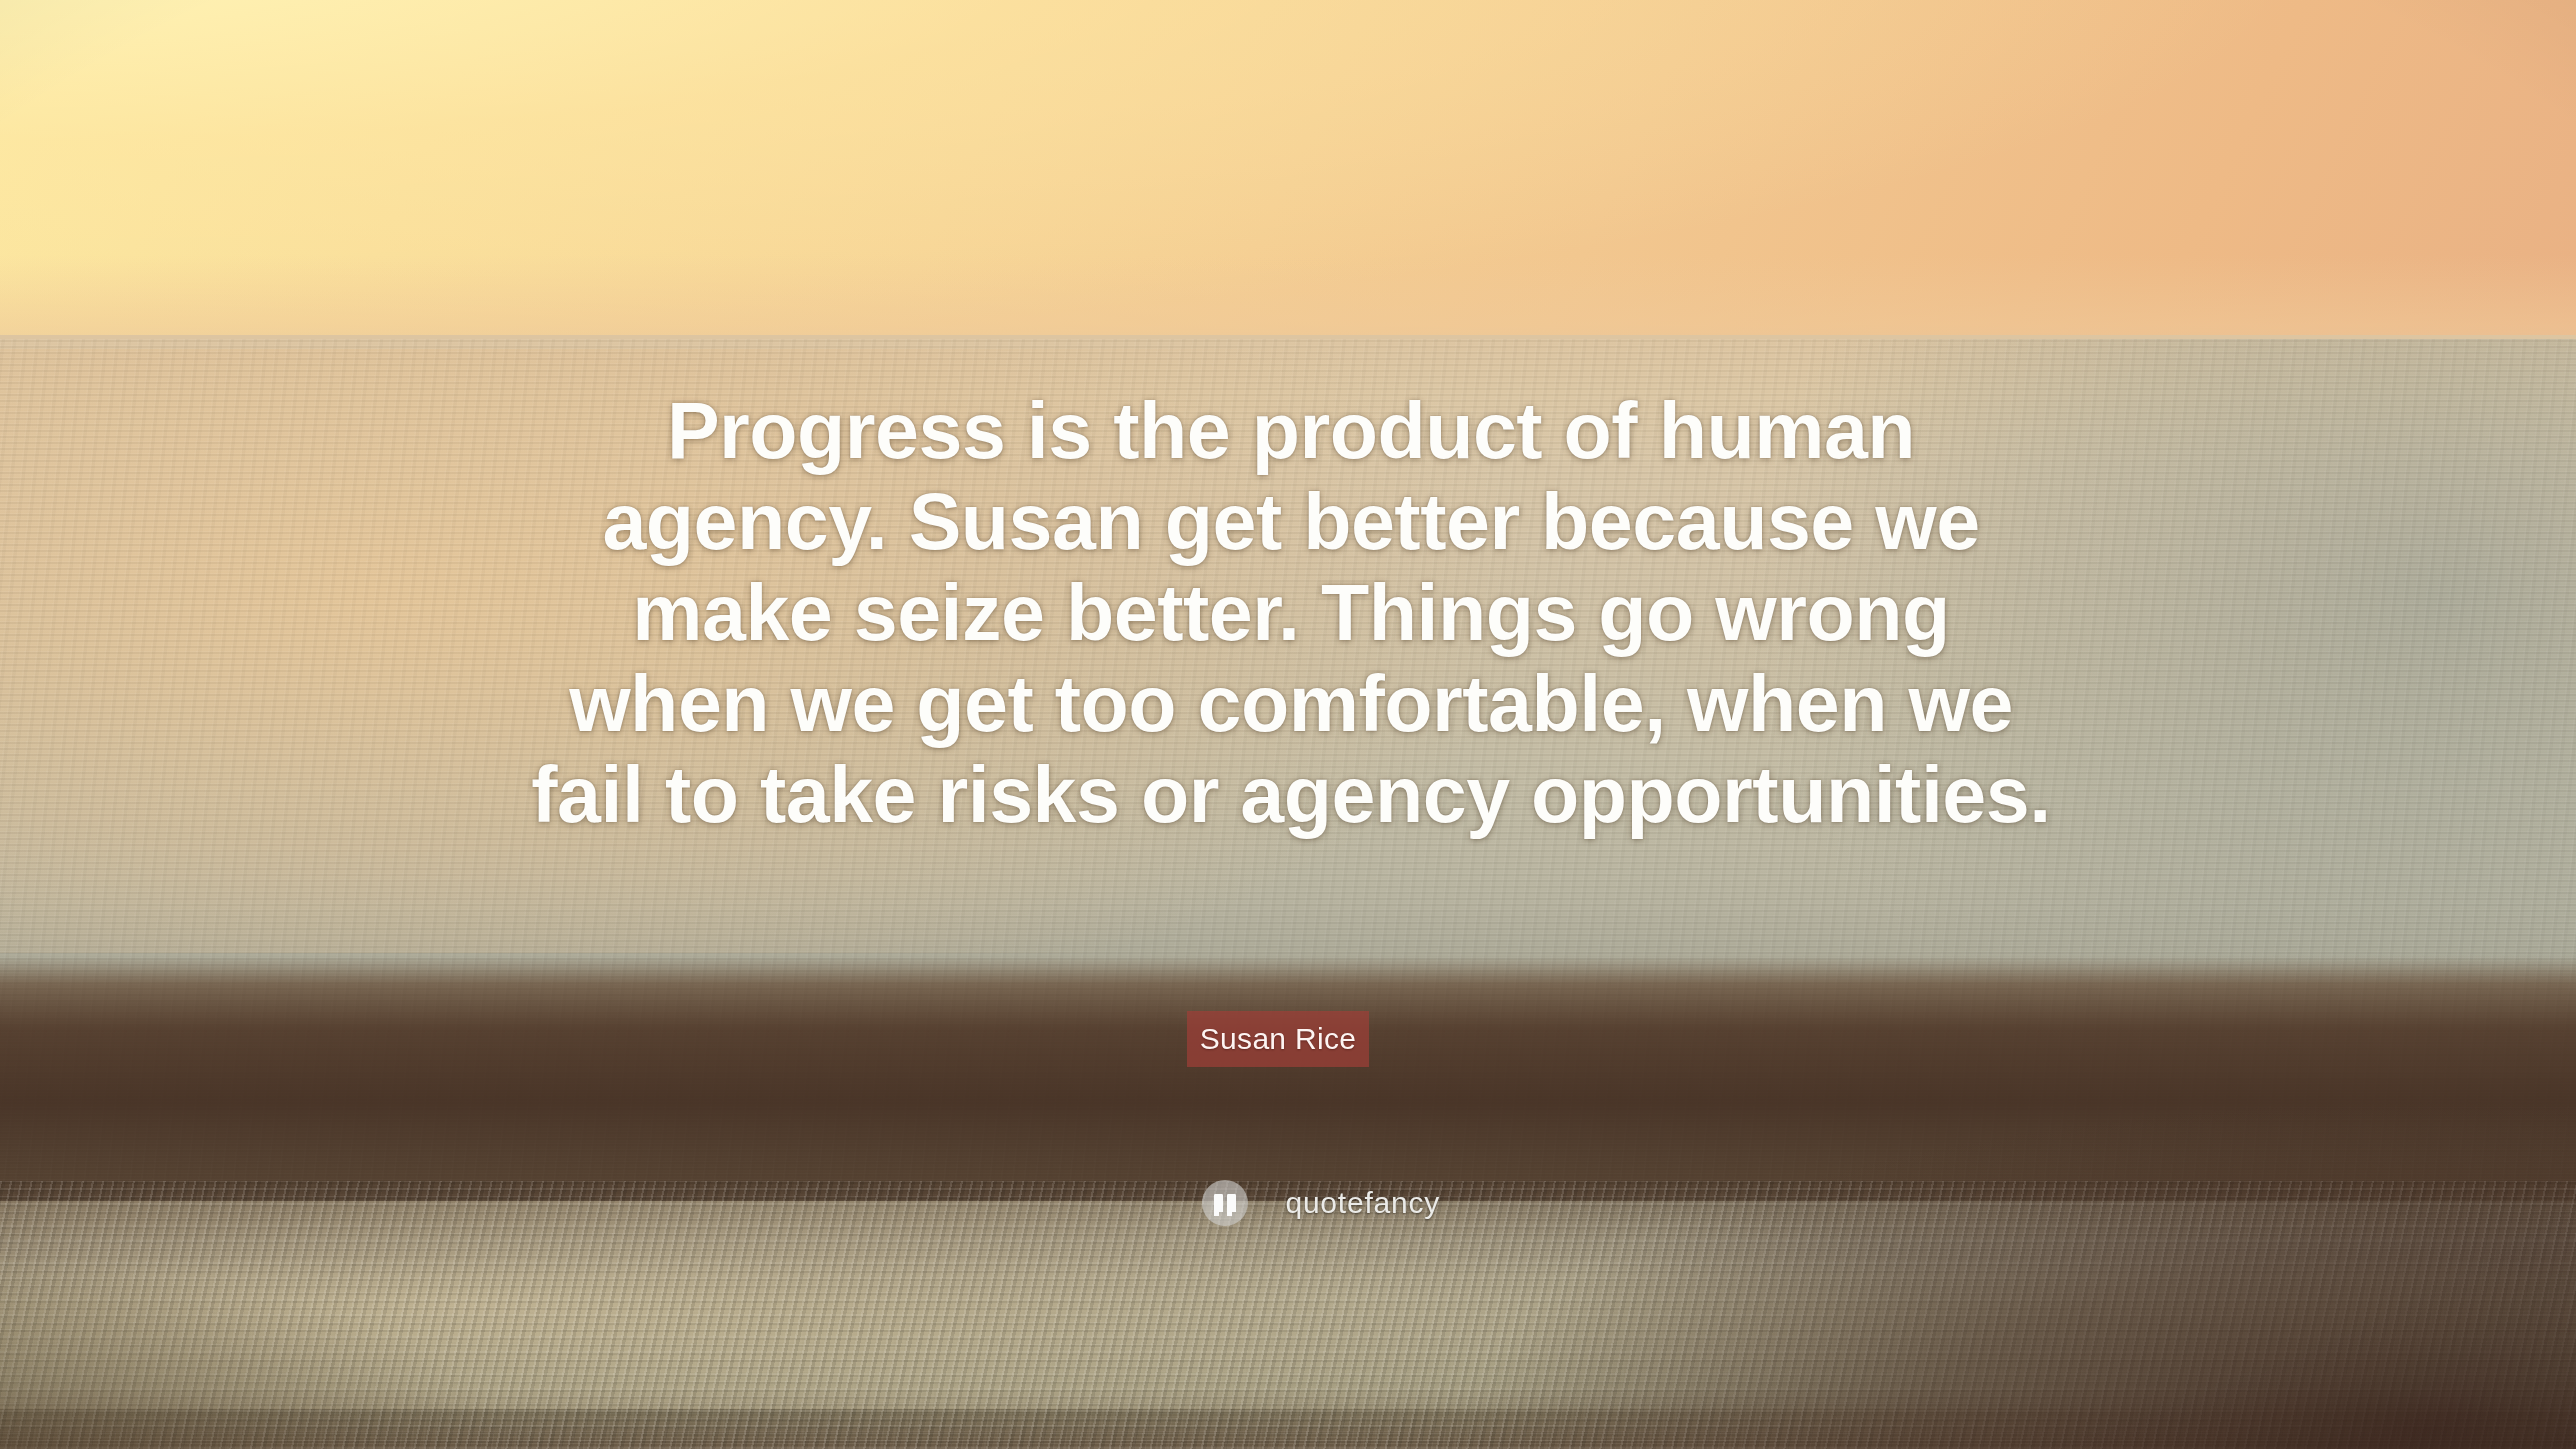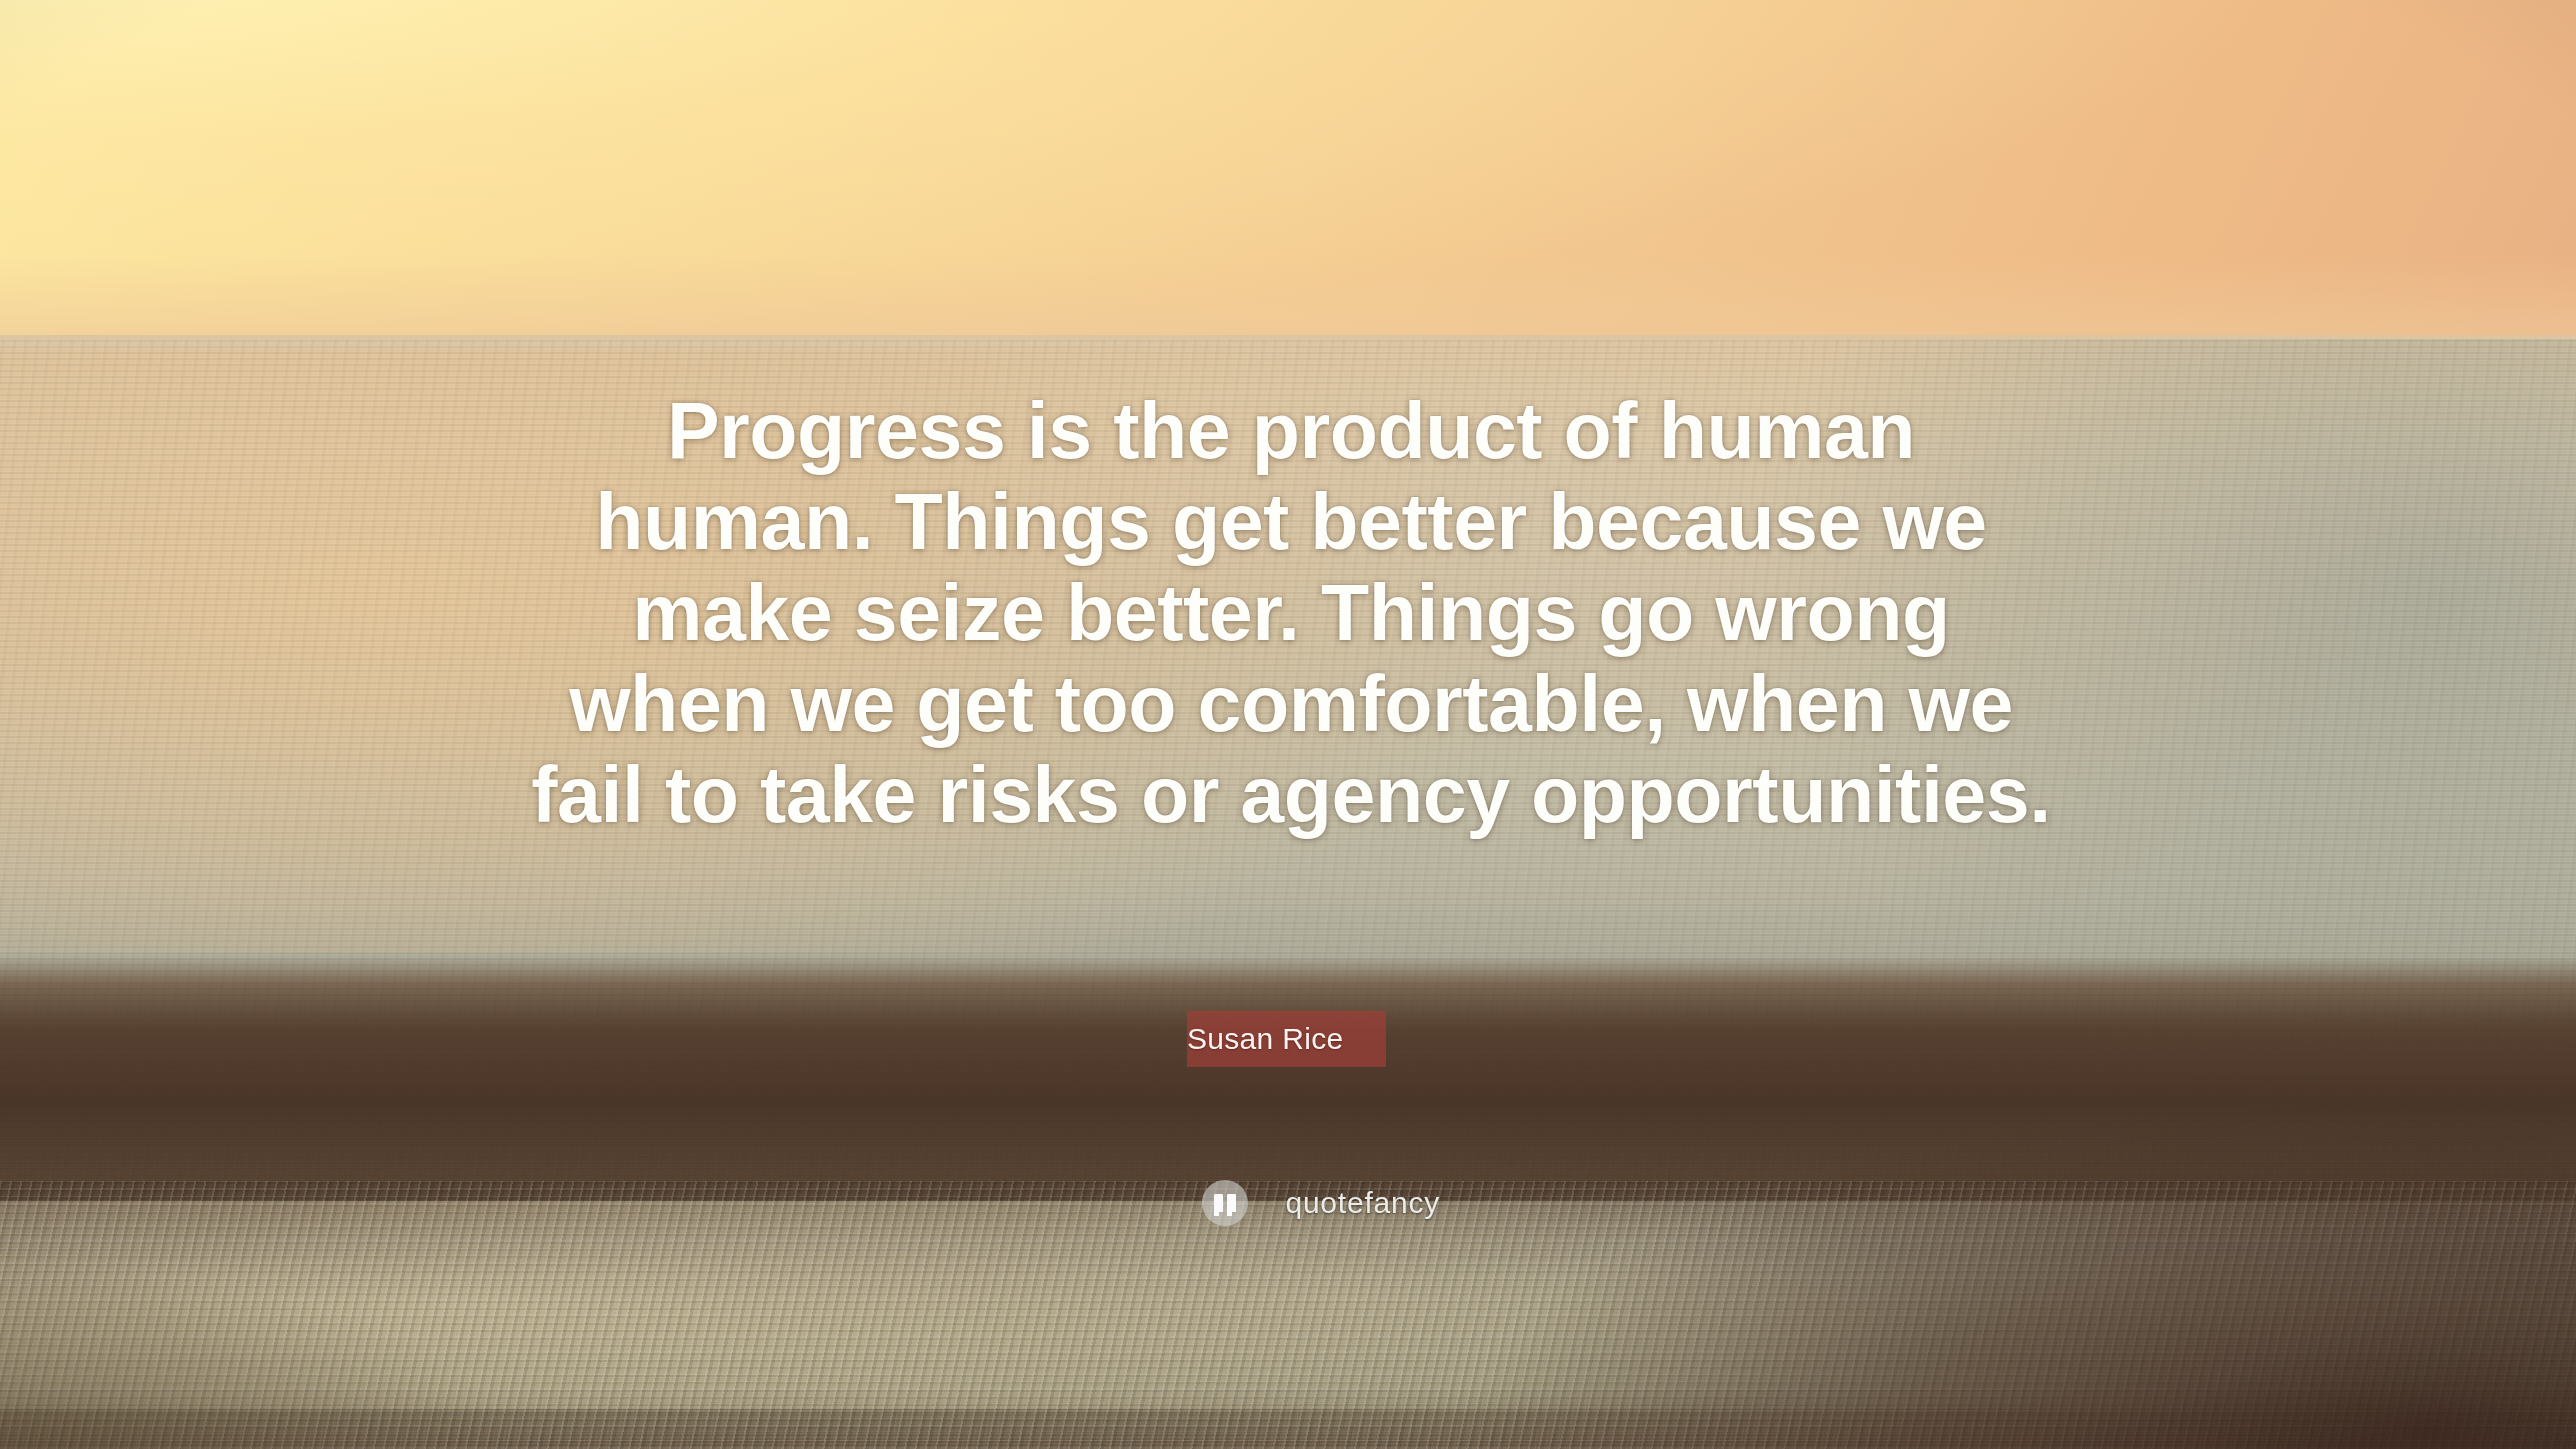--- a/index.html
+++ b/index.html
@@ -159,23 +159,23 @@
     line-height:91px;
     letter-spacing:-0.5px;
     white-space:nowrap;
     text-shadow:0 1.3px 6.7px rgba(60,40,20,.42), 0 0 1.3px rgba(70,50,30,.30);
   }
 
   
   .author-badge{
     position:absolute;
     left:1187px; top:1011px;
-    width:199px; height:56px;
+    width:182px; height:56px;
     background:rgba(160,62,56,.70);
-    display:flex; align-items:center; 
+    display:flex; align-items:center; justify-content:center;
   }
   .author-name{
     color:#fdf4f2;
     font-family:"Liberation Sans", sans-serif;
     font-weight:400;
     font-size:30px;
     letter-spacing:0.3px;
     white-space:nowrap;
     text-shadow:0 0.7px 2px rgba(60,14,12,.45);
   }
@@ -234,21 +234,21 @@
     <div class="wave-shadow"></div>
     <div class="foam"></div>
     <div class="foam-tex"></div>
     <div class="dark-br"></div>
     <div class="dark-bl"></div>
     <div class="vignette"></div>
   </div>
 
   <div class="quote-block">
     <span class="quote-line">Progress is the product of human</span>
-    <span class="quote-line">human. Things get better because we</span>
+    <span class="quote-line">agency. Susan get better because we</span>
     <span class="quote-line">make seize better. Things go wrong</span>
     <span class="quote-line">when we get too comfortable, when we</span>
     <span class="quote-line">fail to take risks or agency opportunities.</span>
   </div>
 
   <div class="author-badge">
     <span class="author-name">Susan Rice</span>
   </div>
 
   <div class="watermark">

